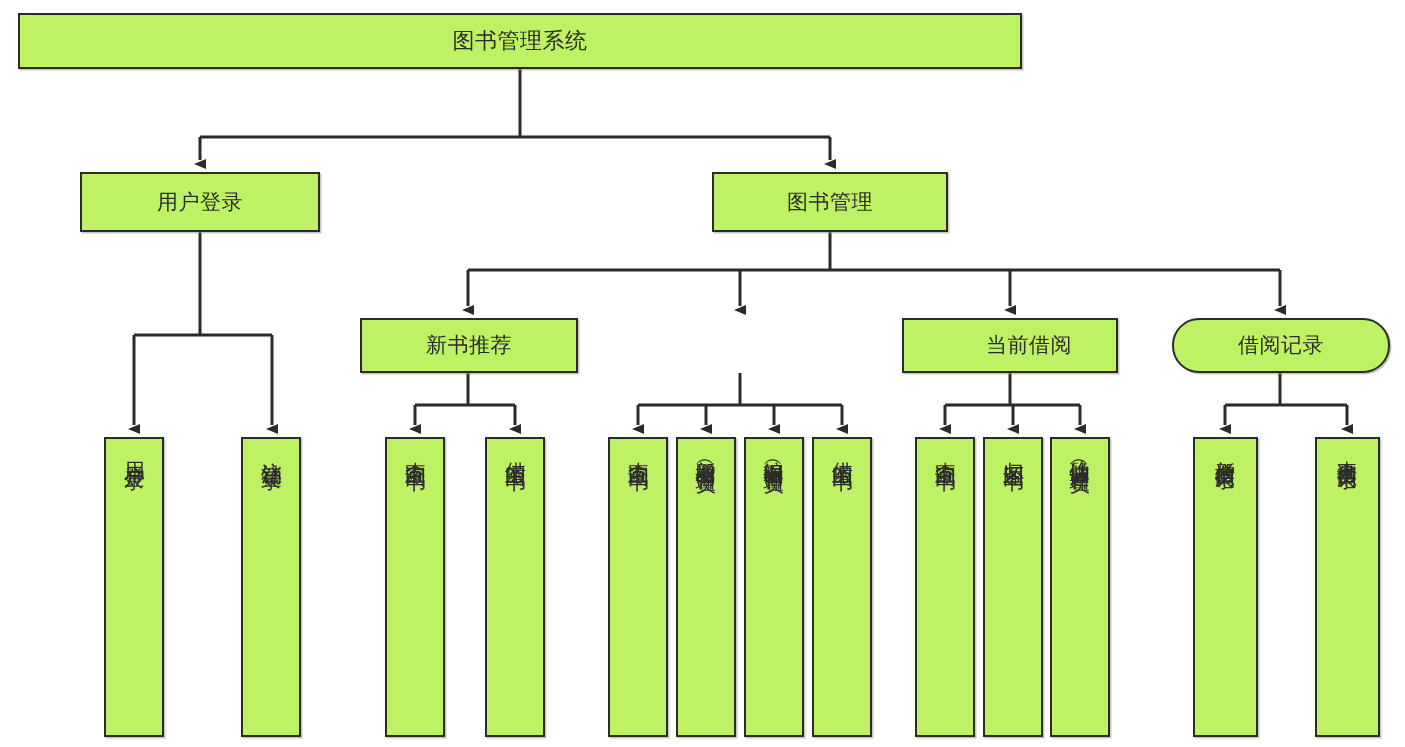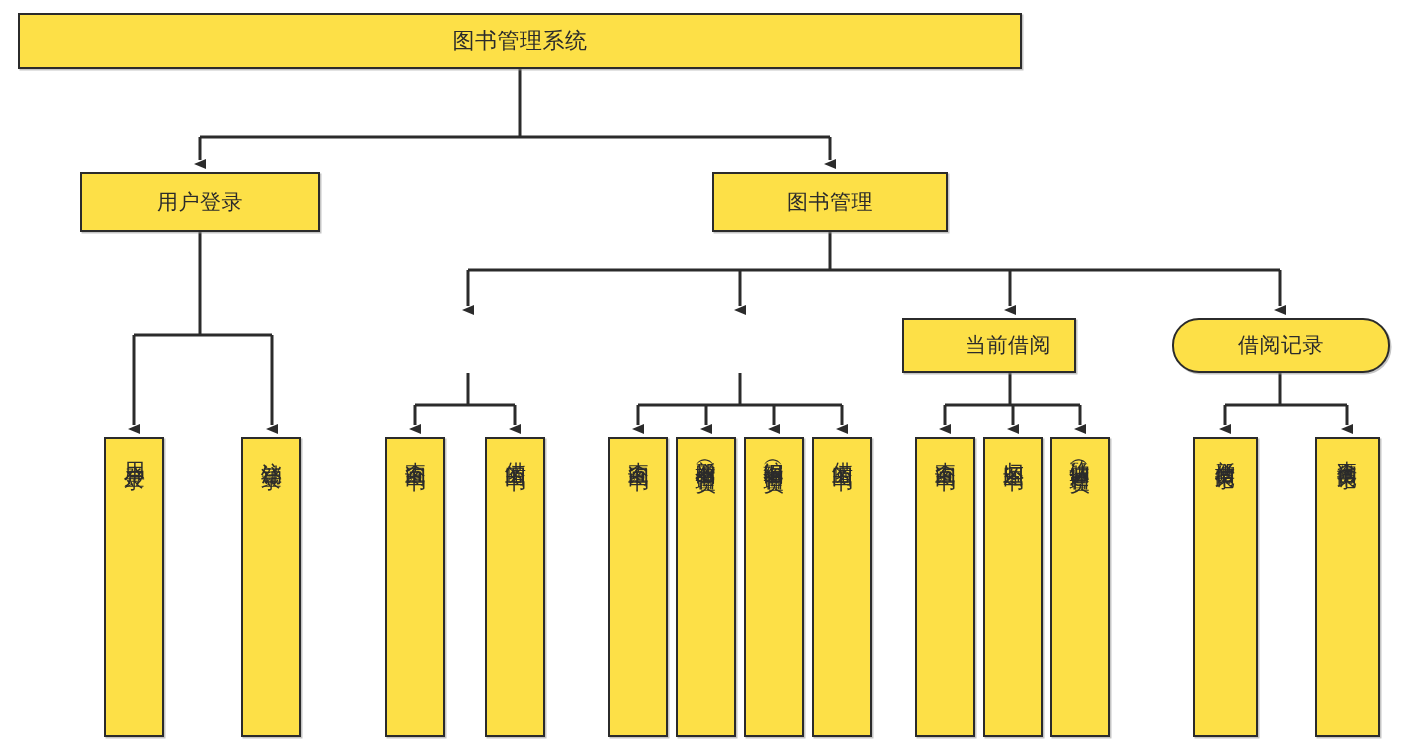--- a/index.html
+++ b/index.html
@@ -22,21 +22,21 @@
     left: 0;
     top: 0;
     width: 1405px;
     height: 747px;
     pointer-events: none;
   }
   .node {
     position: absolute;
     box-sizing: border-box;
     border: 2px solid #2b2b2b;
-    background: #fde047;
+    background: #bef264;
     display: flex;
     align-items: center;
     justify-content: center;
     box-shadow: 1.5px 1.5px 0 0 rgba(150,150,150,0.55);
   }
   .node .label {
     color: #2b2b2b;
     line-height: 1.18;
     text-align: center;
     white-space: nowrap;
@@ -141,21 +141,24 @@
     <span class="label">图书管理系统</span>
   </div>
 
   <div class="node h" id="node-l2-0" style="left: 80px; top: 172px; width: 240px; height: 60px;">
     <span class="label">用户登录</span>
   </div>
   <div class="node h" id="node-l2-1" style="left: 712px; top: 172px; width: 236px; height: 60px;">
     <span class="label">图书管理</span>
   </div>
 
-  <div class="node h" id="node-l3-2" style="left: 902px; top: 318px; width: 174px; height: 55px; padding-left: 38px;">
+  <div class="node h" id="node-l3-0" style="left: 360px; top: 318px; width: 218px; height: 55px;">
+    <span class="label">新书推荐</span>
+  </div>
+  <div class="node h" id="node-l3-2" style="left: 902px; top: 318px; width: 216px; height: 55px; padding-left: 38px;">
     <span class="label">当前借阅</span>
   </div>
   <div class="node h" id="node-l3-3" style="left: 1172px; top: 318px; width: 218px; height: 55px; border-radius: 27px;">
     <span class="label">借阅记录</span>
   </div>
 
   <div class="node v" id="node-leaf-0" style="left: 104px; top: 437px; width: 60px; height: 300px;">
     <span class="label">用户登录</span>
   </div>
   <div class="node v" id="node-leaf-1" style="left: 241px; top: 437px; width: 60px; height: 300px;">

